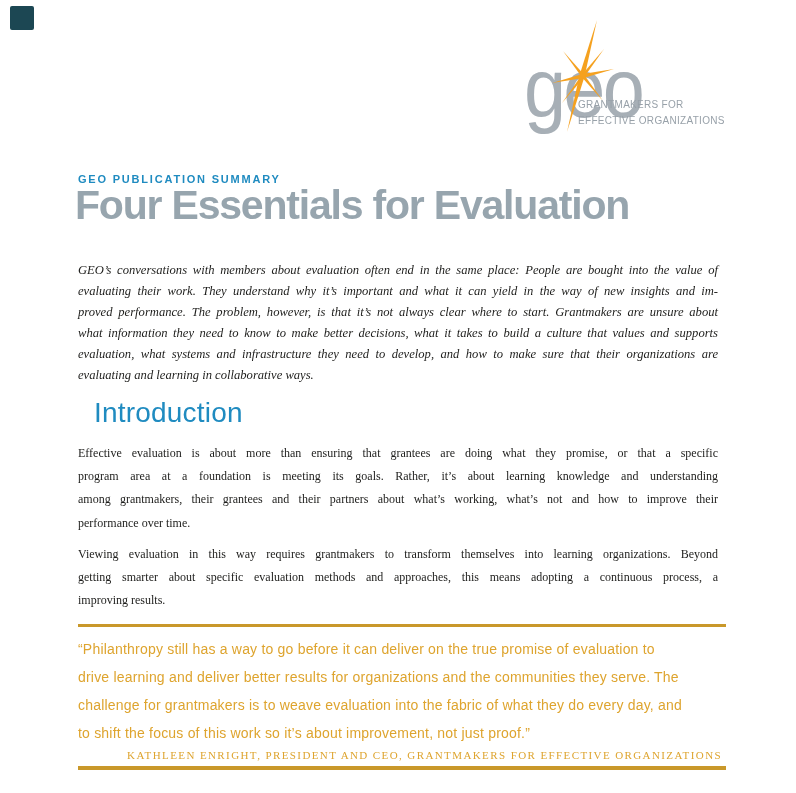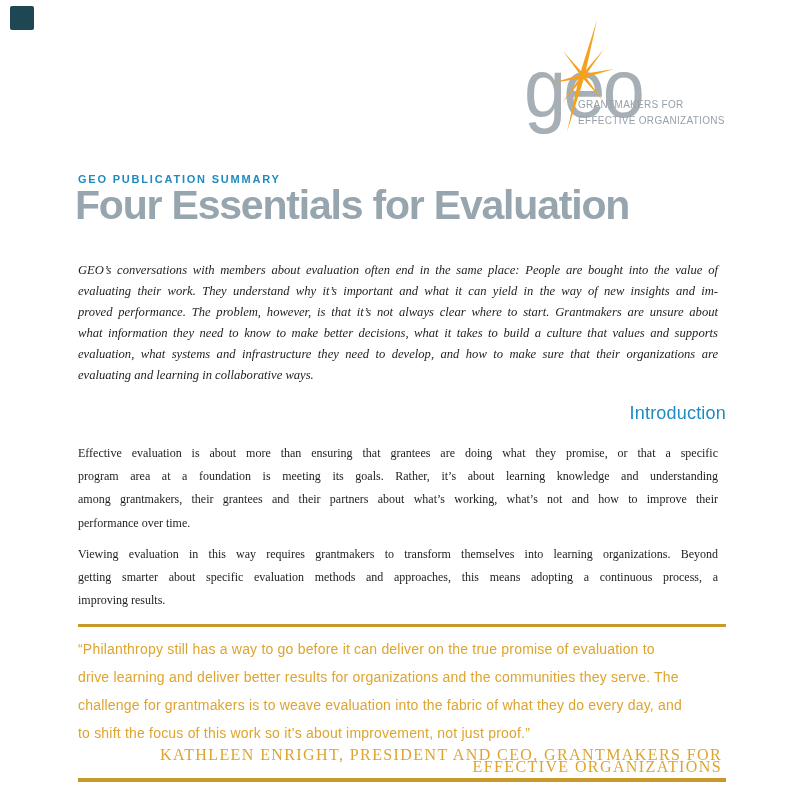--- a/index.html
+++ b/index.html
@@ -46,23 +46,23 @@
     font-size: 41px; line-height: 40px; font-weight: 700;
     letter-spacing: -1.2px; color: var(--title-gray, #97a5ae);
   }
 
   .lede {
     margin-top: 35px; width: 640px;
     font-family: "Liberation Serif", serif; font-style: italic;
     font-size: 12.6px; line-height: 21px; color: var(--body-ink, #1d1d1b);
   }
   .section-heading {
-    margin: 14px 0 0; padding: 0;
-    font-size: 18px; line-height: 26px; font-weight: 500;
-    color: var(--accent-blue, #1f8bc0); letter-spacing: 0.2px; text-align: right;
+    margin: 14px 16px 0; padding: 0;
+    font-size: 28px; line-height: 26px; font-weight: 500;
+    color: var(--accent-blue, #1f8bc0); letter-spacing: 0.2px;
   }
   .para {
     width: 640px;
     font-family: "Liberation Serif", serif;
     font-size: 12px; line-height: 23.2px; color: var(--body-ink, #1d1d1b);
   }
   .para-1 { margin-top: 16px; }
   .para-2 { margin-top: 8px; }
 
   
@@ -76,21 +76,21 @@
     border-bottom: 4px solid var(--gold-rule, #c9982a);
     padding: 8px 0 5px;
   }
   .qlines > div {
     font-size: 14px; line-height: 28px; letter-spacing: 0.2px;
     color: var(--gold-text, #dea42e);
   }
   .attribution {
     margin-top: 2px; padding-right: 4px;
     font-family: "Liberation Serif", serif;
-    font-size: 16px; line-height: 12px; letter-spacing: 1.4px;
+    font-size: 11px; line-height: 12px; letter-spacing: 1.4px;
     color: var(--gold-text, #dea42e);
     text-align: right;
   }
 </style>
 </head>
 <body>
 
 <div class="page">
 
   <div class="corner-mark"></div>

